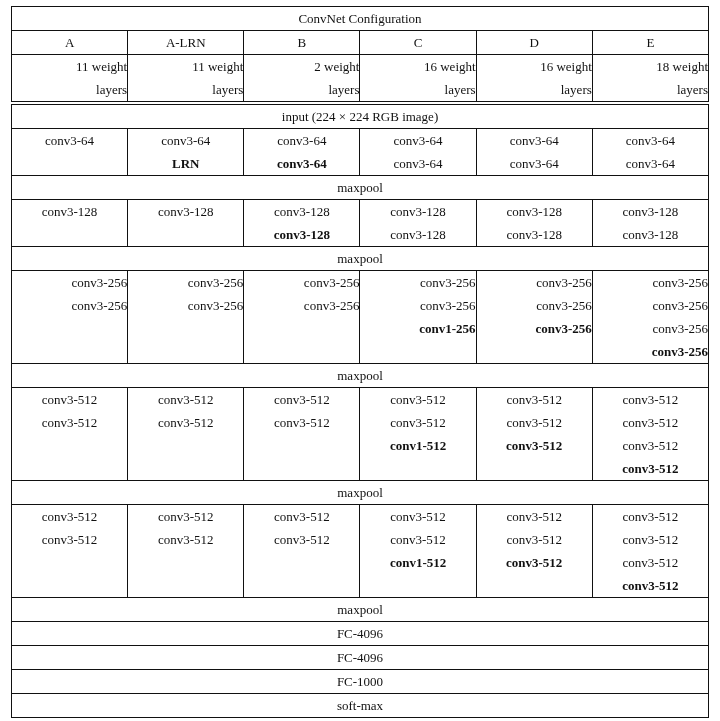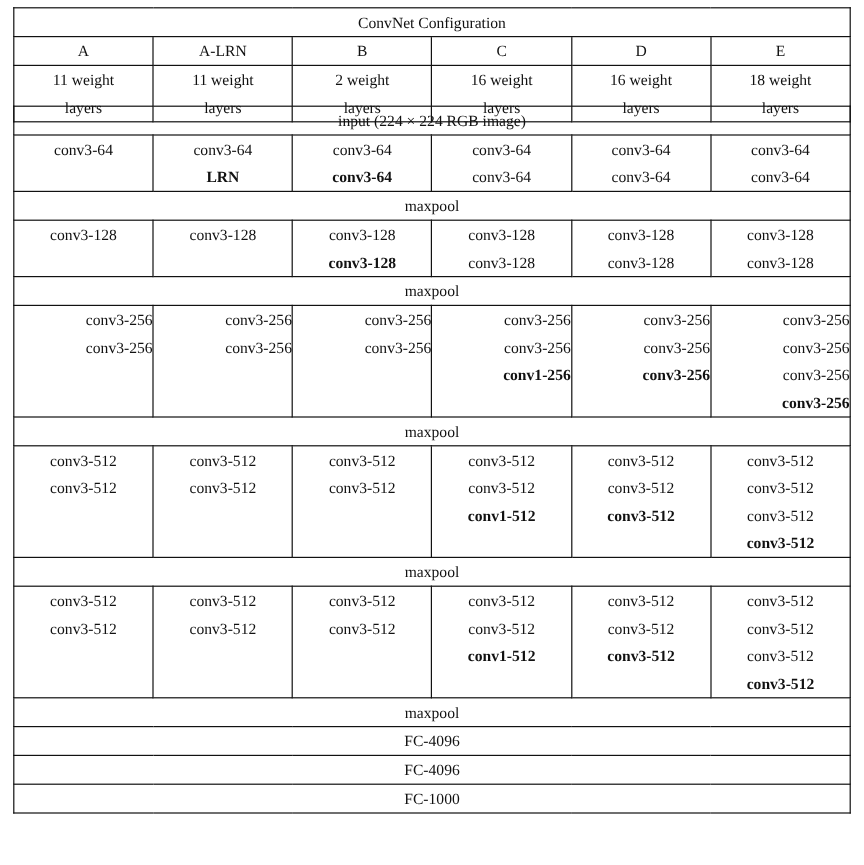--- a/index.html
+++ b/index.html
@@ -2,24 +2,24 @@
 <html><head>
 <meta charset="utf-8">
 <style>
   html, body { margin: 0; padding: 0; background: #ffffff; }
   body { width: 720px; height: 721px; position: relative; overflow: hidden;
          font-family: "Liberation Serif", "DejaVu Serif", serif; color: #111; }
   table { position: absolute; left: 11px; border-collapse: collapse; width: 698px;
           table-layout: fixed; font-size: 13px; line-height: 23px; }
   td { border: 1.5px solid #111; text-align: center; vertical-align: top; padding: 0; }
   #t1 { top: 6px; }
-  #t2 { top: 88px; }
+  #t2 { top: 104px; }
   .title-cell { height: 22px; }
   .col-head { height: 23px; }
-  .weights { height: 46px; }
+  .weights { height: 46px; text-align: right; }
   .full { height: 22px; }
   .cell-lines div { height: 23px; }
   .bold { font-weight: bold; }
   .conv64 td { height: 46px; }
   .conv128 td { height: 46px; }
   .conv256 td { height: 92px; text-align: right; }
   .conv512a td { height: 92px; }
   .conv512b td { height: 92px; }
 </style>
 </head>
@@ -244,14 +244,17 @@
       </tr>
       <tr>
         <td colspan="6" class="full">FC-4096</td>
       </tr>
       <tr>
         <td colspan="6" class="full">FC-4096</td>
       </tr>
       <tr>
         <td colspan="6" class="full">FC-1000</td>
       </tr>
+      <tr>
+        <td colspan="6" class="full">soft-max</td>
+      </tr>
     </tbody>
 </table>
 
 </body></html>

